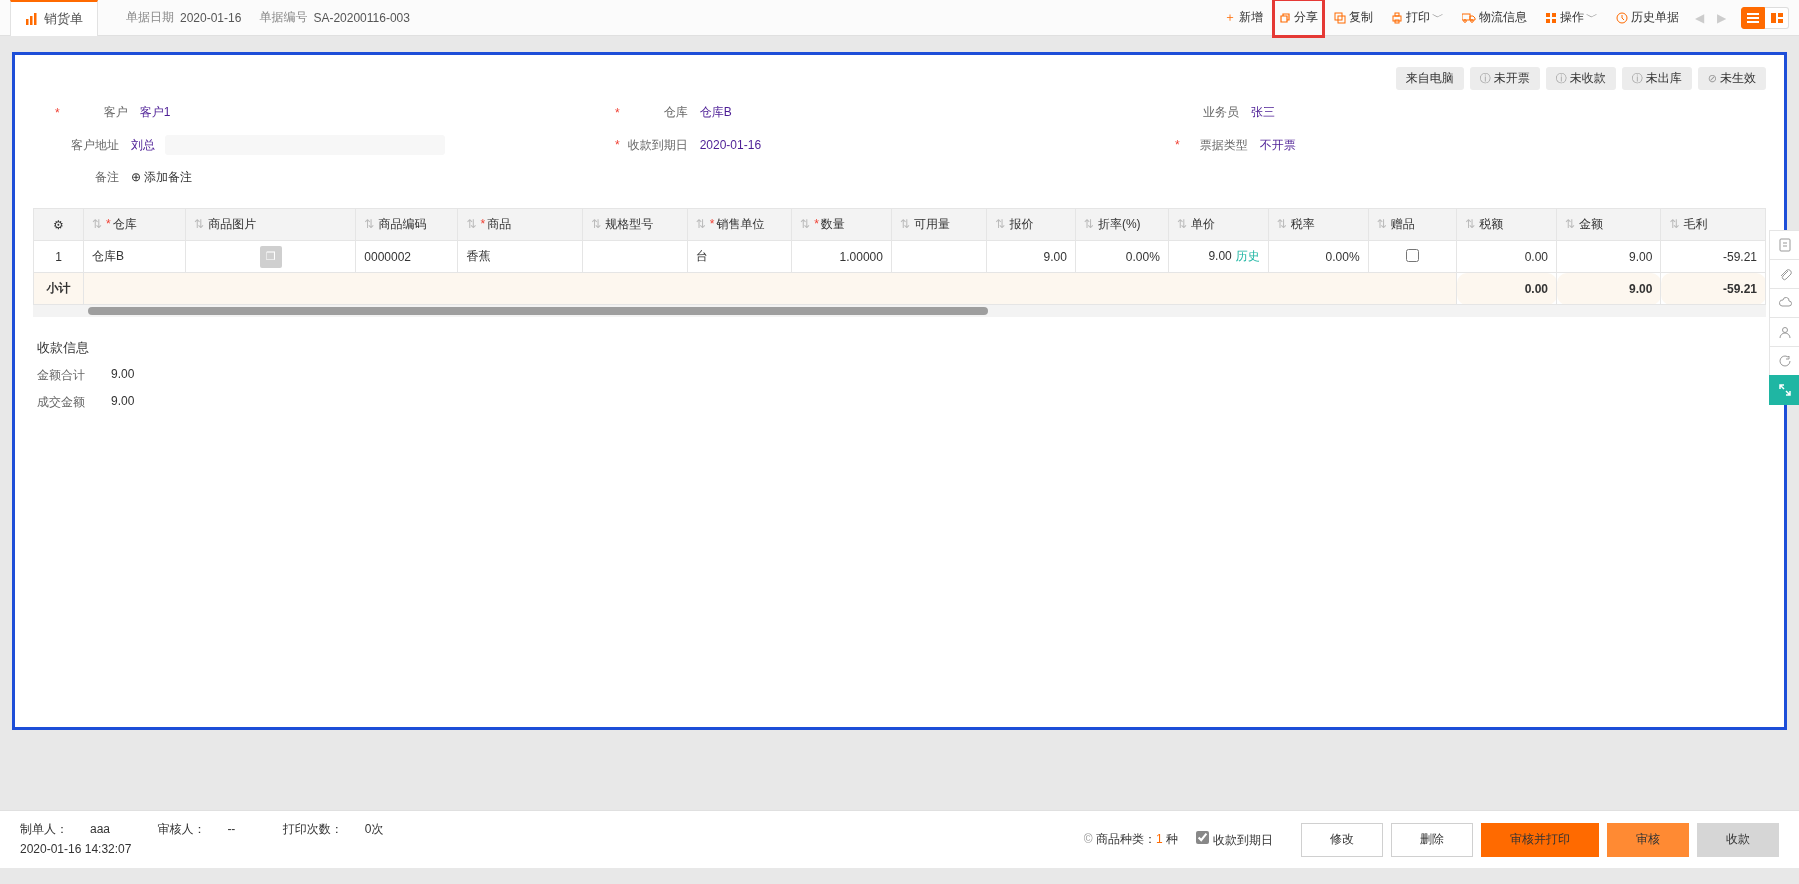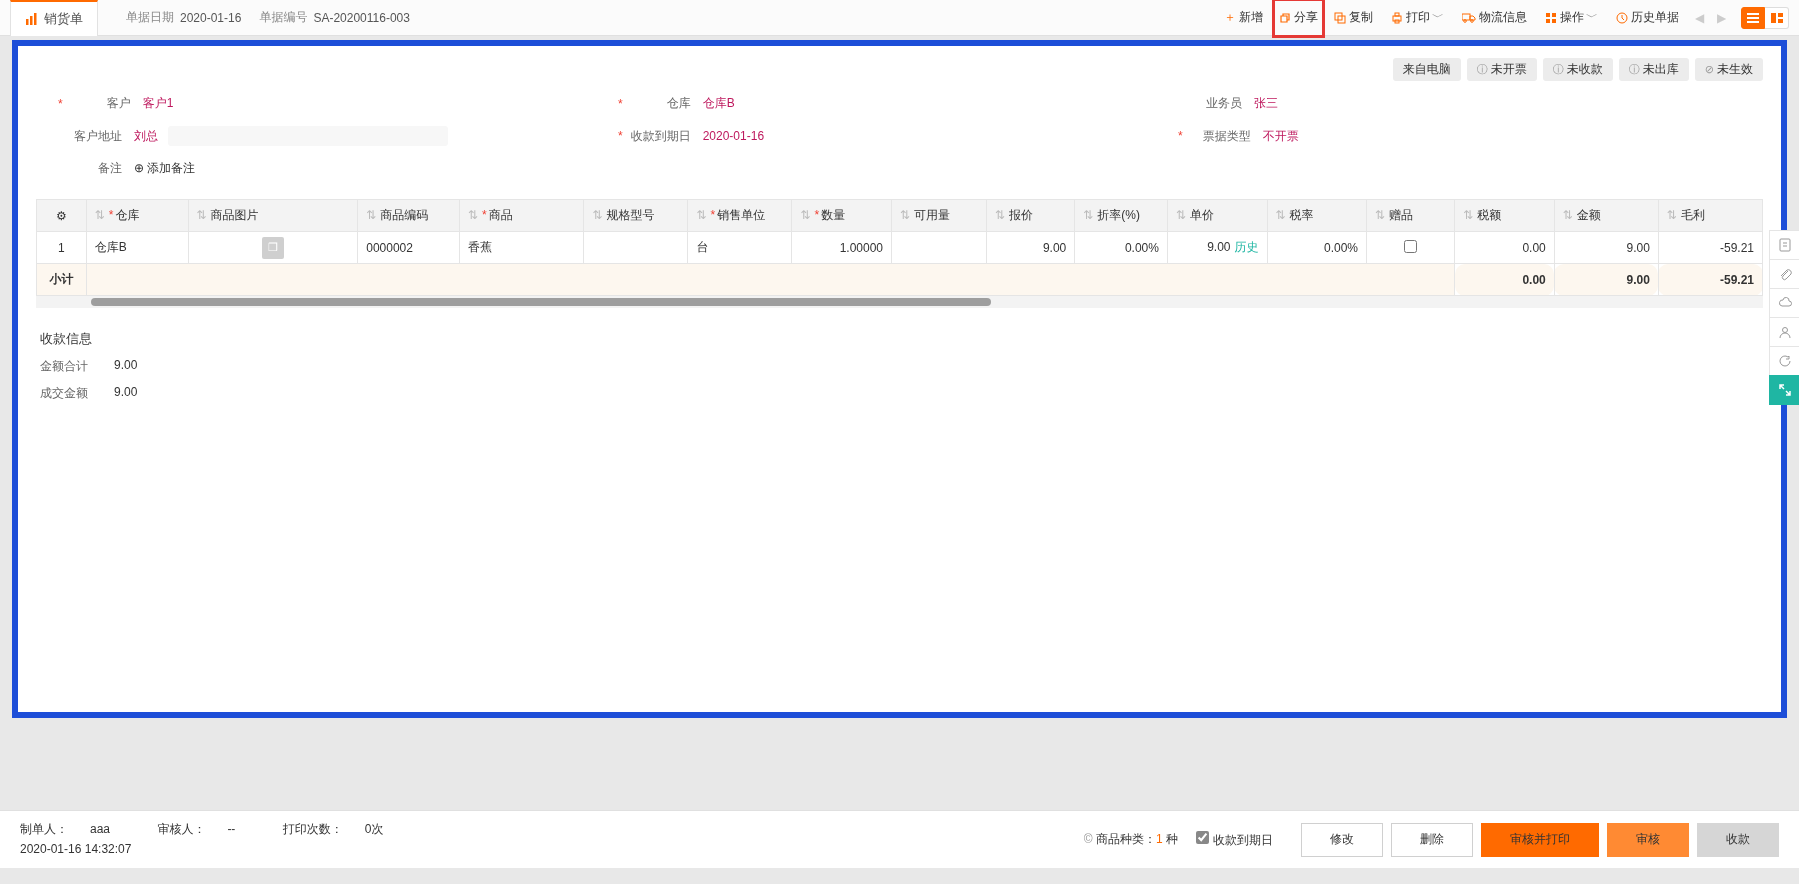--- a/index.html
+++ b/index.html
@@ -32,39 +32,39 @@
   .viewtoggle .vt {
     width: 24px; height: 22px; display: flex; align-items: center; justify-content: center;
     border: 1px solid #ddd; background: #fff; cursor: pointer;
   }
   .viewtoggle .vt.active { background: #ff6a00; color: #fff; border-color: #ff6a00; }
   .viewtoggle .vt:first-child { border-radius: 3px 0 0 3px; }
   .viewtoggle .vt:last-child { border-radius: 0 3px 3px 0; border-left: none; }
 
   
   .content {
-    background: #fff; margin: 4px 12px; border: 6px solid #1d4ed8;
+    background: #fff; margin: 16px 12px; border: 3px solid #1d4ed8;
     height: 678px; position: relative;
   }
   .status-badges {
     display: flex; justify-content: flex-end; padding: 12px 18px 0 0; gap: 6px;
   }
   .badge {
     background: #ececec; color: #888; padding: 3px 10px; border-radius: 3px; display: flex; align-items: center;
   }
   .badge .bi { margin-right: 3px; font-size: 11px; color: #999; }
 
   .form-row {
     display: flex; padding: 14px 40px 0 40px;
   }
   .form-cell { width: 560px; display: flex; align-items: center; }
   .form-cell.last { width: auto; }
   .req { color: #f04134; margin-right: 4px; }
   .fl { color: #666; width: 64px; text-align: right; display:inline-block;}
-  .fv { color: #be185d; margin-left: 12px; }
+  .fv { color: #4c1d95; margin-left: 12px; }
   .link-add { color: #ff6a00; cursor: pointer; margin-left:12px;}
   .link-add .plus { margin-right: 3px; }
 
   .addr-blur { display:inline-block; width:280px; height:20px; background: #f7f7f7; border-radius: 3px; margin-left:10px;}
 
   
   .table-wrap { margin: 22px 18px 0 18px; }
   table { width: 100%; border-collapse: collapse; table-layout: fixed; }
   th, td { border: 1px solid #e5e5e5; height: 32px; padding: 0 8px; white-space: nowrap; overflow:hidden; text-overflow:ellipsis; }
   th { background: #f3f3f3; font-weight: normal; color: #555; text-align: left; }

